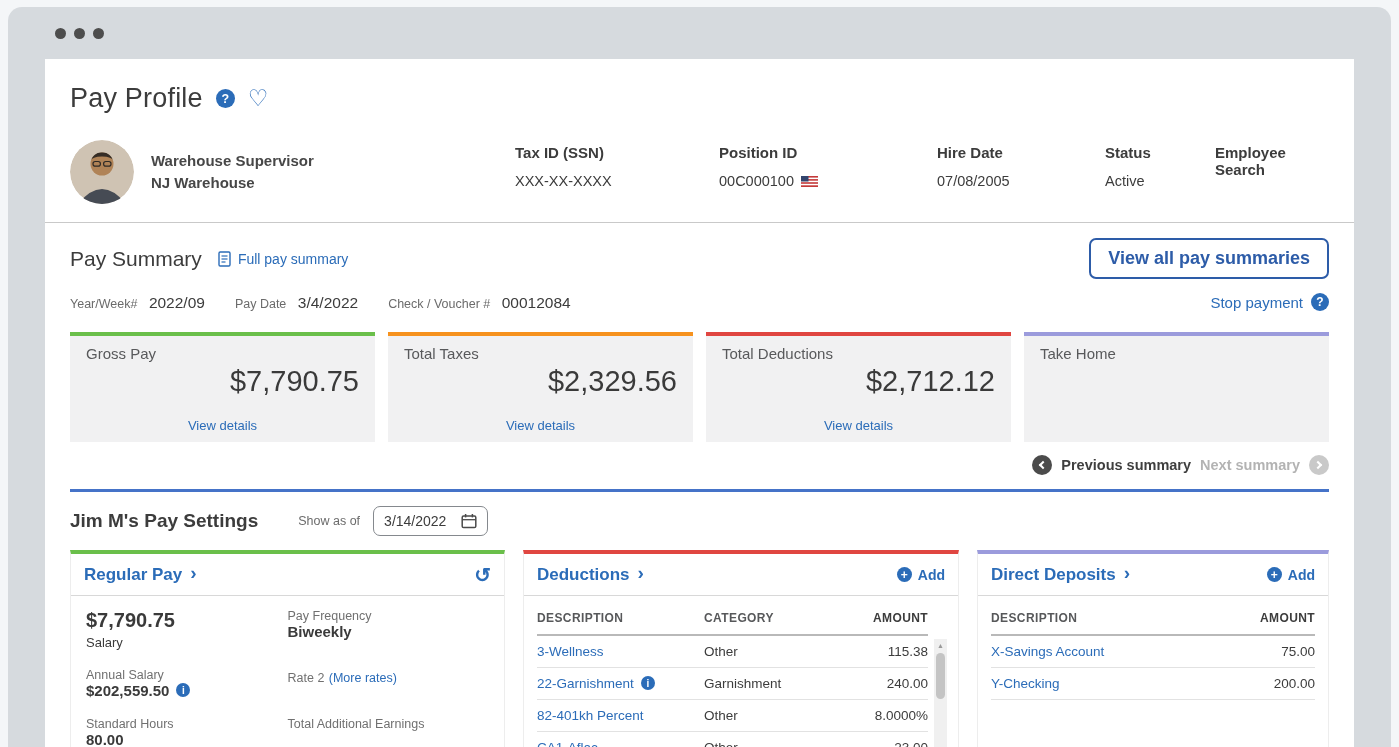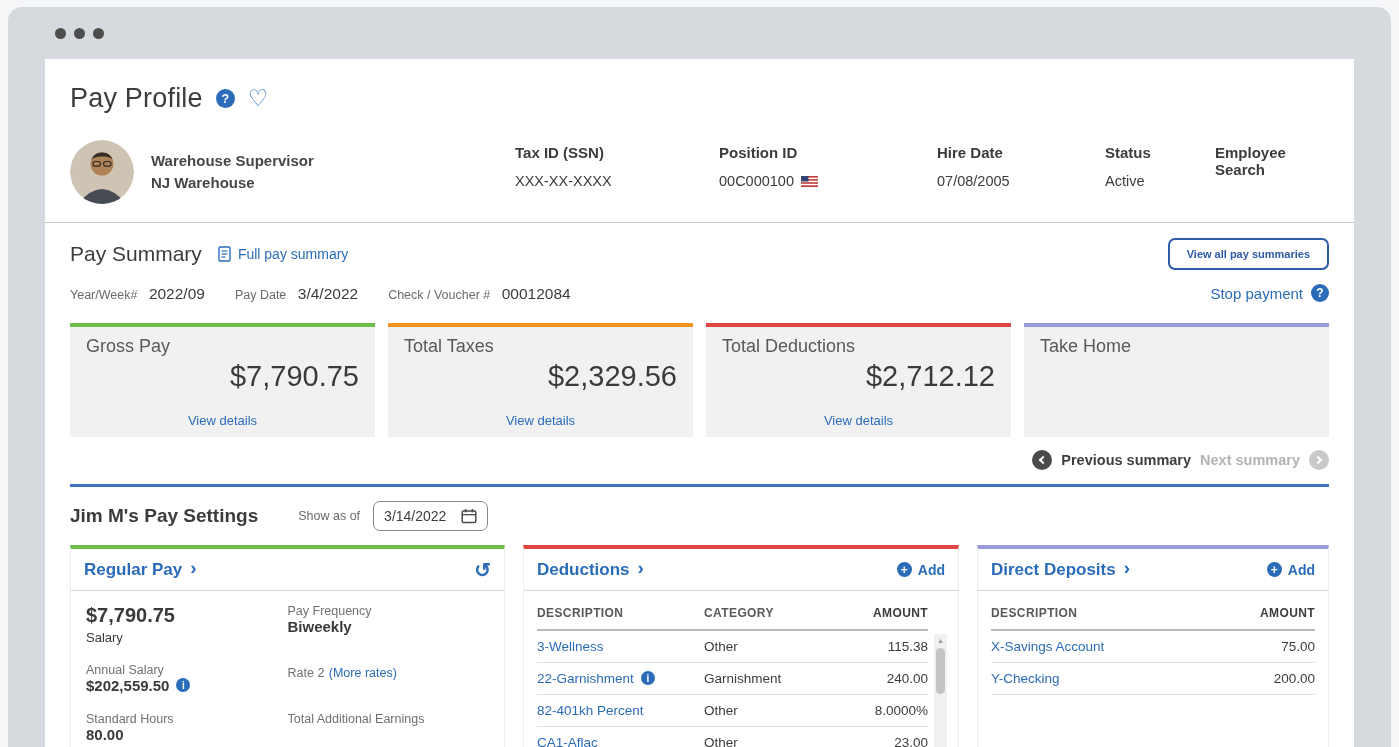--- a/index.html
+++ b/index.html
@@ -45,32 +45,32 @@
                  font-family:inherit; cursor:pointer; }
   .emp-search { justify-self:end; text-align:left; }
 
   .header-hr { border:none; border-top:1px solid #c9c9c9; margin:18px -25px 0; }
 
   
   .psum-header { display:flex; align-items:center; margin-top:15px; }
   .psum-title { font-size:21px; color:#3c3c3c; font-weight:500; }
   .full-link { display:flex; align-items:center; gap:7px; color:#2b6cb8; font-size:14px; margin-left:16px; cursor:pointer; text-decoration:none; }
   .btn-outline { margin-left:auto; background:#fff; border:2px solid #2d5ca8; color:#2d5ca8; font-weight:700;
-                 font-size:11px; border-radius:7px; padding:8px 17px; font-family:inherit; cursor:pointer; }
+                 font-size:18px; border-radius:7px; padding:8px 17px; font-family:inherit; cursor:pointer; }
 
   .meta-row { display:flex; align-items:baseline; margin-top:14px; }
   .meta-pair { margin-right:30px; }
   .meta-label { color:#6b6b6b; font-size:12.5px; }
   .meta-value { color:#3c3c3c; font-size:15.5px; margin-left:7px; }
   .stop-link { margin-left:auto; color:#2b6cb8; font-size:15px; display:flex; gap:8px; align-items:center; cursor:pointer; text-decoration:none; }
 
   
   .cards { display:grid; grid-template-columns:repeat(4,1fr); gap:13px; margin-top:20px; }
   .scard { background:#f1f1f2; border-top:4px solid #ccc; padding:9px 16px 9px; }
-  .scard-title { color:#58595b; font-size:18px; }
+  .scard-title { color:#58595b; font-size:15px; }
   .scard-amount { text-align:right; font-size:29px; color:#3a3a3a; margin-top:3px; }
   .scard-link { text-align:center; color:#2b6cb8; font-size:13px; margin-top:20px; cursor:pointer; }
 
   .nav-row { display:flex; justify-content:flex-end; align-items:center; gap:9px; margin-top:13px; }
   .nav-circle { width:20px; height:20px; border-radius:50%; display:flex; align-items:center; justify-content:center; cursor:pointer; flex:none; }
   .prev-c { background:#4b4b4b; }
   .next-c { background:#c9c9c9; }
   .nav-label { font-weight:700; font-size:14.5px; color:#3f3f3f; }
   .nav-label.disabled { color:#b3b3b3; }
 

